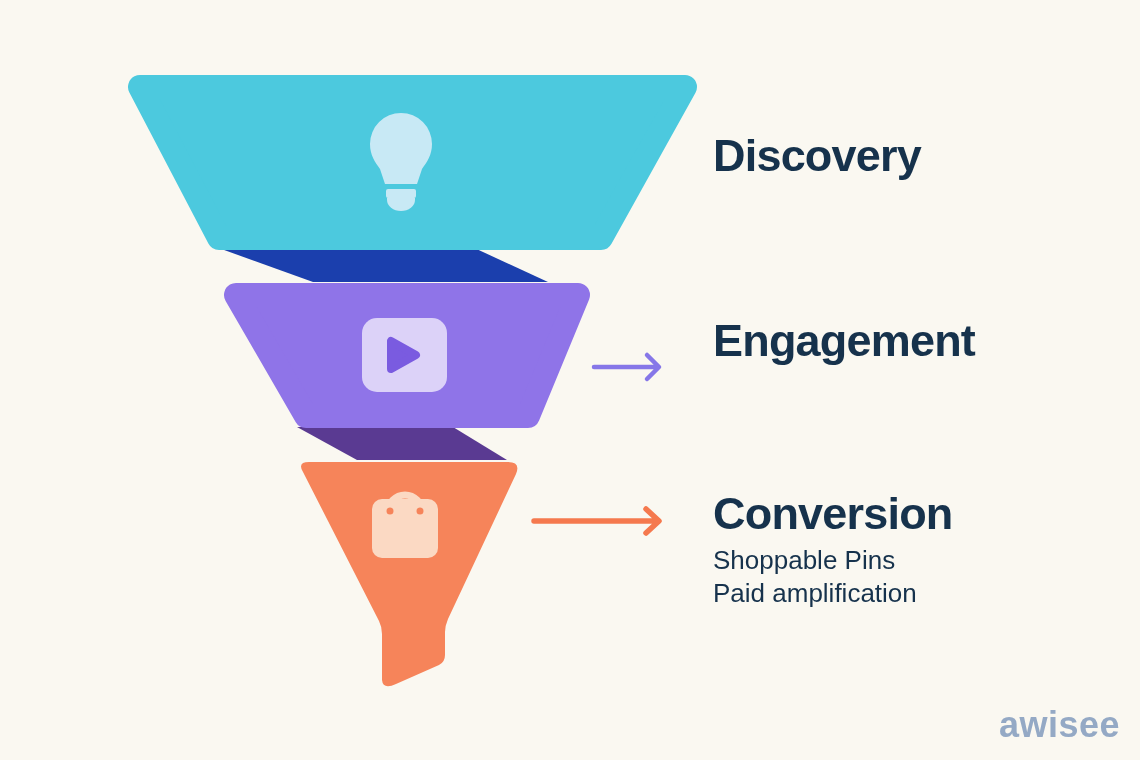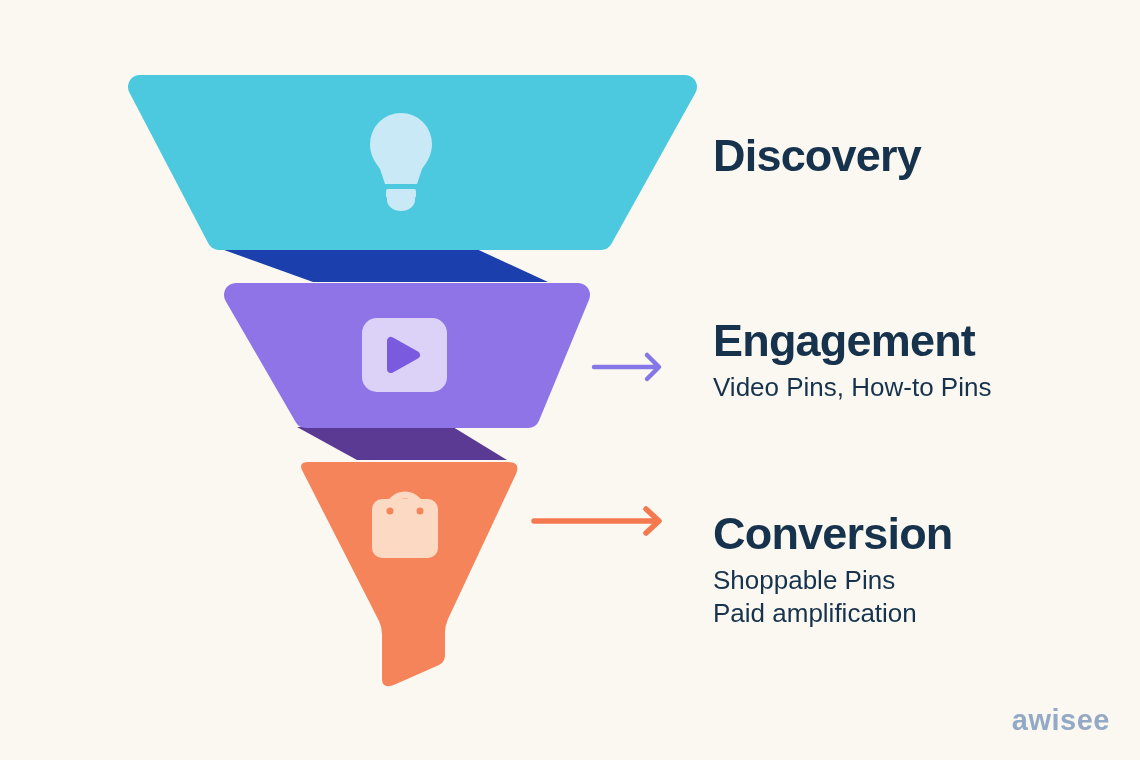--- a/index.html
+++ b/index.html
@@ -33,22 +33,22 @@
   }
   .label .subtitle {
     font-size: 26px;
     font-weight: 400;
     line-height: 33px;
     white-space: nowrap;
   }
   .brand {
     position: absolute;
     top: 704px;
-    right: 30px;
-    font-size: 29px;
+    right: 20px;
+    font-size: 36px;
     font-weight: 600;
     letter-spacing: 0.5px;
     color: var(--brand-color, #94A9C5);
     margin-left: 16px;
   }
 </style>
 </head>
 <body>
 
 <div class="canvas">
@@ -88,24 +88,23 @@
     <path d="M 594 367 H 655 M 647 355 L 659 367 L 647 379" fill="none" stroke-width="4.5" stroke-linecap="round" stroke-linejoin="round" stroke="#8677E8"></path>
     <path d="M 534 521 H 656 M 646 509 L 659 521 L 646 533" fill="none" stroke-width="5.5" stroke-linecap="round" stroke-linejoin="round" stroke="#F5794E"></path>
   </svg>
 
   <div class="label" style="top:131px">
     <div class="title">Discovery</div>
   </div>
 
   <div class="label" style="top:316px">
     <div class="title">Engagement</div>
-    <div class="subtitle">Video Pins, How-to Pins</div>
   </div>
 
-  <div class="label" style="top:509px">
+  <div class="label" style="top:489px">
     <div class="title">Conversion</div>
     <div class="subtitle">Shoppable Pins</div>
     <div class="subtitle">Paid amplification</div>
   </div>
 
   <div class="brand">awisee</div>
 
 </div>
 
 </body></html>

